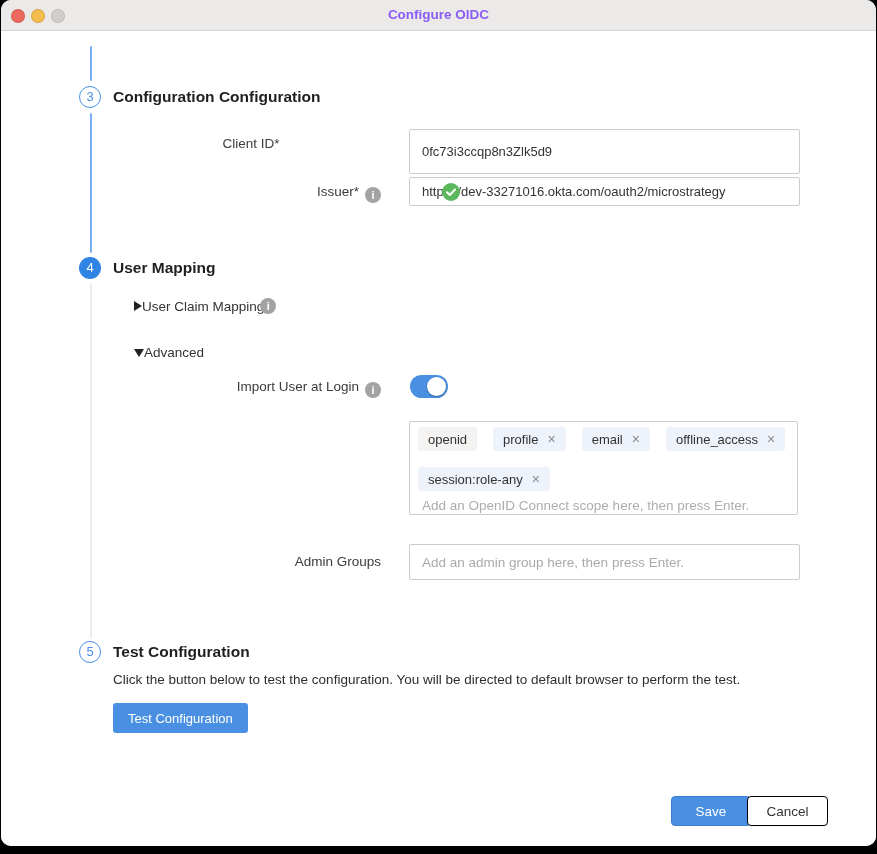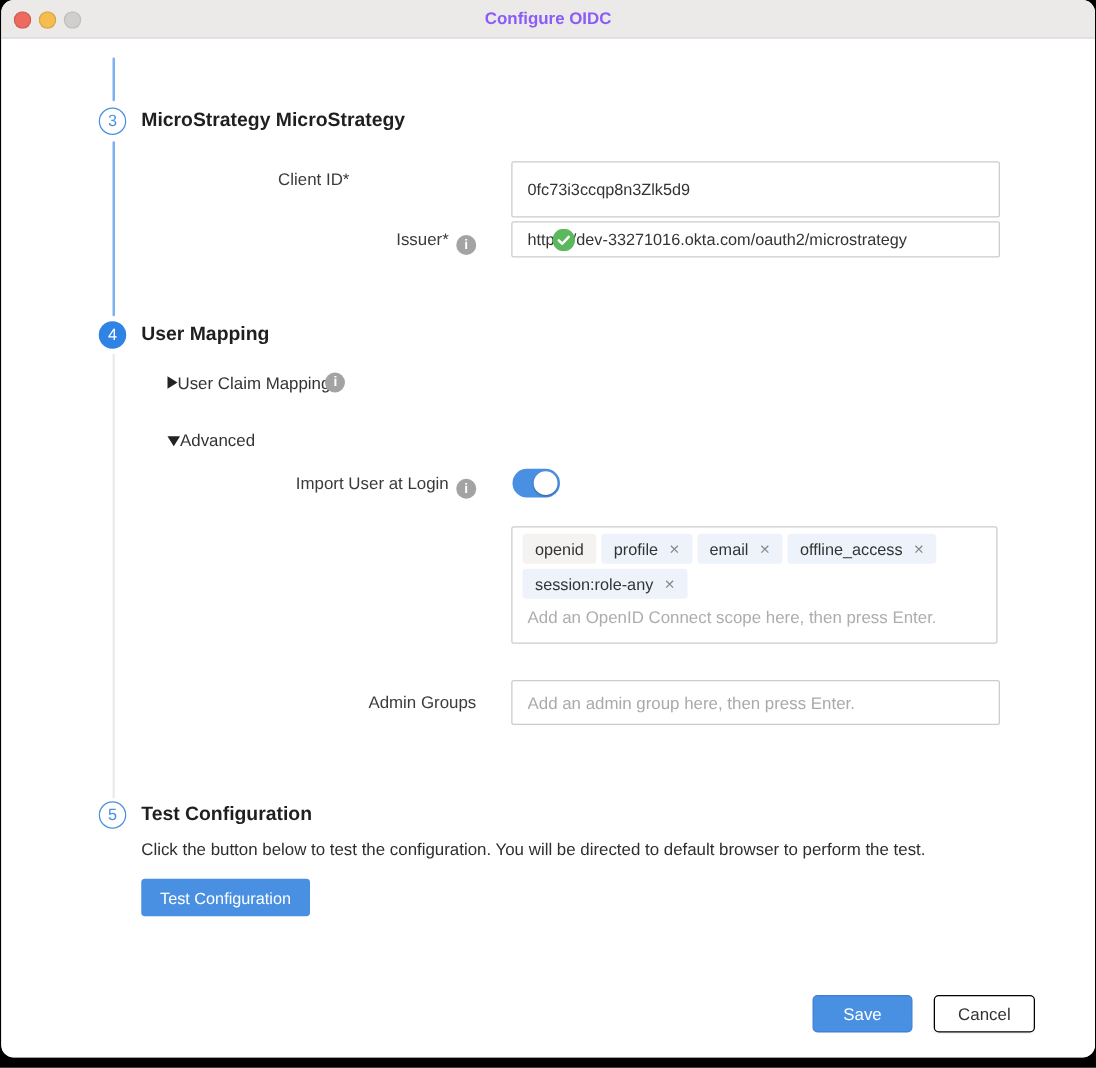--- a/index.html
+++ b/index.html
@@ -41,33 +41,33 @@
   .collapse-label{font-size:13.5px;color:#333;}
   
   .toggle{position:absolute;left:409px;width:38px;height:23px;border-radius:12px;background:#ccc;}
   .toggle.on{background:var(--accent-blue);}
   .toggle .knob{position:absolute;top:2px;left:2px;width:19px;height:19px;border-radius:50%;
     background:#fff;box-shadow:0 1px 2px rgba(0,0,0,.3);}
   .toggle.on .knob{left:auto;right:2px;}
   
   .tagbox{position:absolute;left:408px;width:389px;box-sizing:border-box;border:1px solid #ccc;
     border-radius:2px;padding:5px 8px;background:#fff;}
-  .tags{display:flex;flex-wrap:wrap;gap:4px;}
+  .tags{display:flex;flex-wrap:wrap;gap:16px;}
   .tag{display:inline-flex;align-items:center;height:24px;padding:0 10px;border-radius:3px;
     background:var(--tag-bg);font-size:13px;color:#333;}
   .tag.readonly{background:var(--tag-bg-readonly);}
   .tag-x{margin-left:9px;color:#8a8a8a;font-size:14px;line-height:1;cursor:pointer;}
   .tag-placeholder{margin:7px 0 3px 4px;font-size:13.5px;color:#adadad;}
   
   .description{position:absolute;left:112px;font-size:13.5px;color:#2e2e2e;}
   .btn{border:none;border-radius:3px;font-size:13px;cursor:pointer;
     font-family:"Liberation Sans","DejaVu Sans",sans-serif;}
   .btn-primary{background:var(--accent-blue);color:#fff;}
   .test-btn{position:absolute;left:112px;height:30px;padding:0 15px;}
-  .save-btn{position:absolute;left:649px;width:80px;height:30px;border-radius:4px;font-size:13.5px;
+  .save-btn{position:absolute;left:670px;width:80px;height:30px;border-radius:4px;font-size:13.5px;
     border:1px solid #3c7fd4;}
   .cancel-btn{position:absolute;left:746px;width:81px;height:30px;border-radius:4px;font-size:13.5px;
     background:#fff;border:1px solid #000000;color:#333;box-shadow:0 1px 1px rgba(0,0,0,.05);}
 </style>
 </head>
 <body>
 
 <div class="window">
 
   <div class="titlebar">
@@ -77,21 +77,21 @@
     <div class="title">Configure OIDC</div>
   </div>
 
   <div class="content">
 
     <div class="vline blue" style="top:15px;height:35px;"></div>
     <div class="vline blue" style="top:82px;height:140px;"></div>
     <div class="vline gray" style="top:252px;height:356px;"></div>
 
     <div class="step-circle outlined" style="top:55px;">3</div>
-    <div class="step-title" style="top:57px;">MicroStrategy MicroStrategy</div>
+    <div class="step-title" style="top:57px;">Configuration Configuration</div>
 
     <div class="field-label" style="top:98px;line-height:29px;text-align:center;">Client ID*</div>
     <input class="txt-input" style="top: 98px; height: 45px;" type="text" value="0fc73i3ccqp8n3Zlk5d9">
 
     <div class="field-label" style="top:146px;line-height:29px;">
       <span>Issuer*</span><span class="info-icon">i</span>
     </div>
     <input class="txt-input" style="top: 146px; height: 29px; padding-right: 34px;" type="text" value="https://dev-33271016.okta.com/oauth2/microstrategy">
     <svg class="check-badge" style="top:152px;" viewBox="0 0 18 18">
       <circle cx="9" cy="9" r="9" fill="#5cb85c"></circle>

